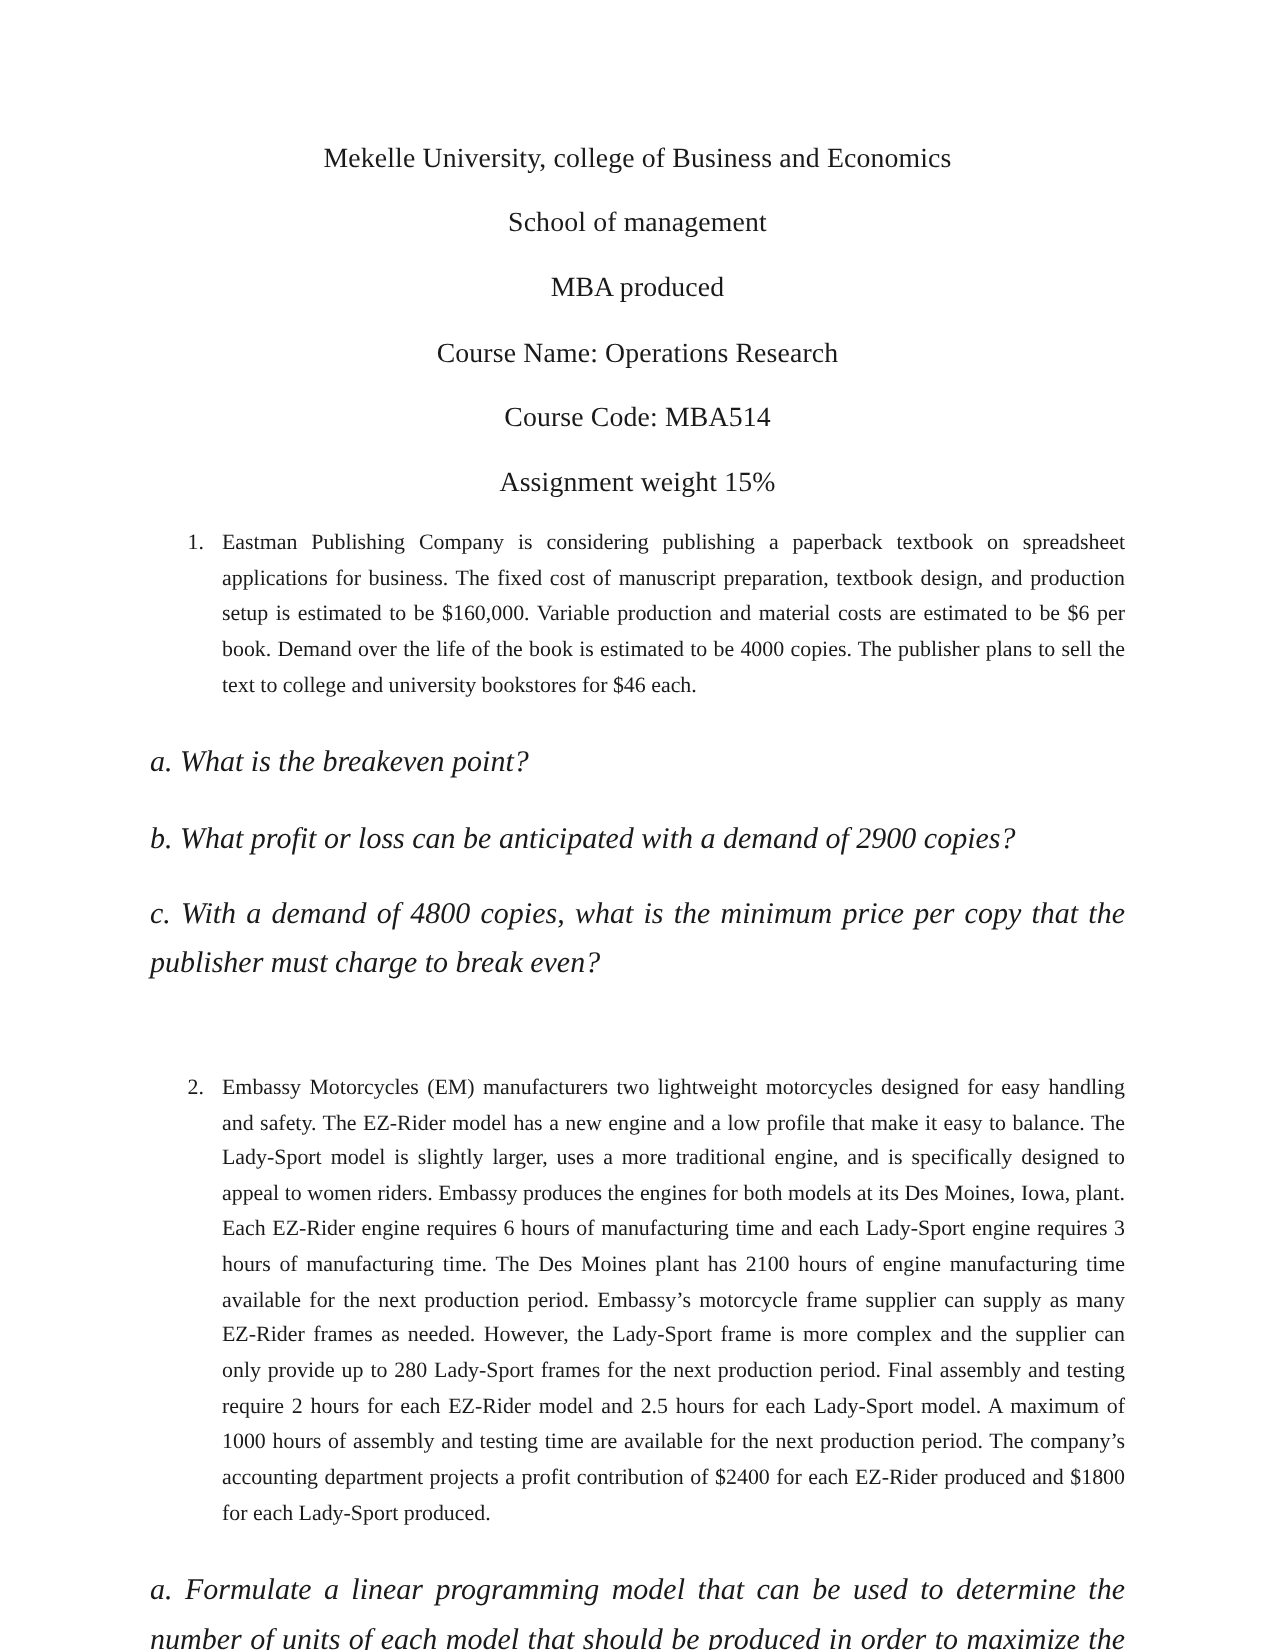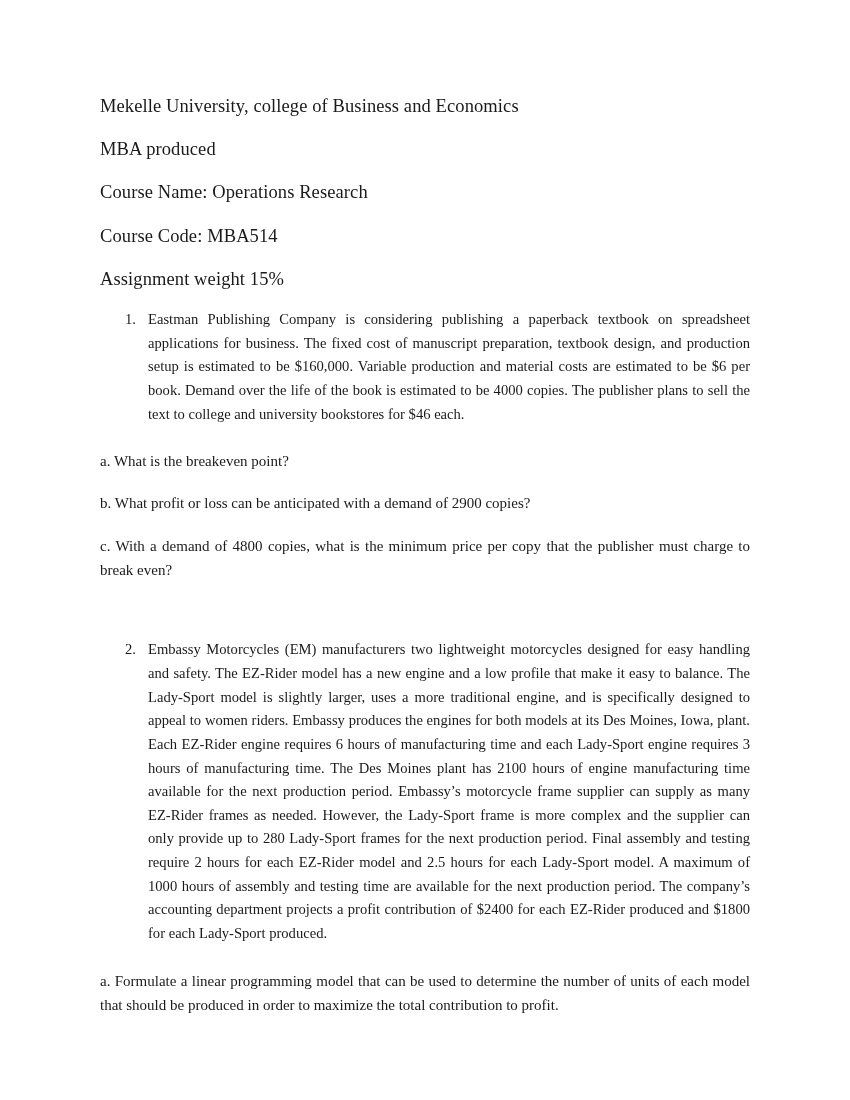--- a/index.html
+++ b/index.html
@@ -29,20 +29,21 @@
     left: 100px;
     top: 0;
     width: 650px;
   }
 
   
   .heading-block {
     padding-top: 95px;
   }
   .doc-heading {
+    text-align: center;
     font-size: 18.5px;
     line-height: 1.2;
     margin: 0 0 21px 0;
     font-weight: normal;
     letter-spacing: 0.1px;
   }
   .doc-heading:last-child {
     margin-bottom: 17px;
   }
 
@@ -68,36 +69,38 @@
     width: 20px;
     text-align: left;
     font-size: 14.6px;
     line-height: 1.62;
   }
 
   
   .para {
     text-align: justify;
     text-justify: inter-word;
-    font-size: 15px;
+    font-size: 20px;
     line-height: 1.62;
     margin: 0;
+    font-style: italic;
   }
   .gap-lg { height: 23px; }
   .gap-md { height: 18px; }
   .gap-q2 { height: 20px; }
 </style>
 </head>
 <body>
 
 <div class="page">
   <div class="content">
 
     <div class="heading-block">
       <div class="doc-heading">Mekelle University, college of Business and Economics</div>
+      <div class="doc-heading">School of management</div>
       <div class="doc-heading">MBA produced</div>
       <div class="doc-heading">Course Name: Operations Research</div>
       <div class="doc-heading">Course Code: MBA514</div>
       <div class="doc-heading">Assignment weight 15%</div>
     </div>
 
     <ul class="numbered-list">
       <li class="numbered-item">
         <span class="marker">1.</span>
         <span>Eastman Publishing Company is considering publishing a paperback textbook on spreadsheet applications for business. The fixed cost of manuscript preparation, textbook design, and production setup is estimated to be $160,000. Variable production and material costs are estimated to be $6 per book. Demand over the life of the book is estimated to be 4000 copies. The publisher plans to sell the text to college and university bookstores for $46 each.</span>

